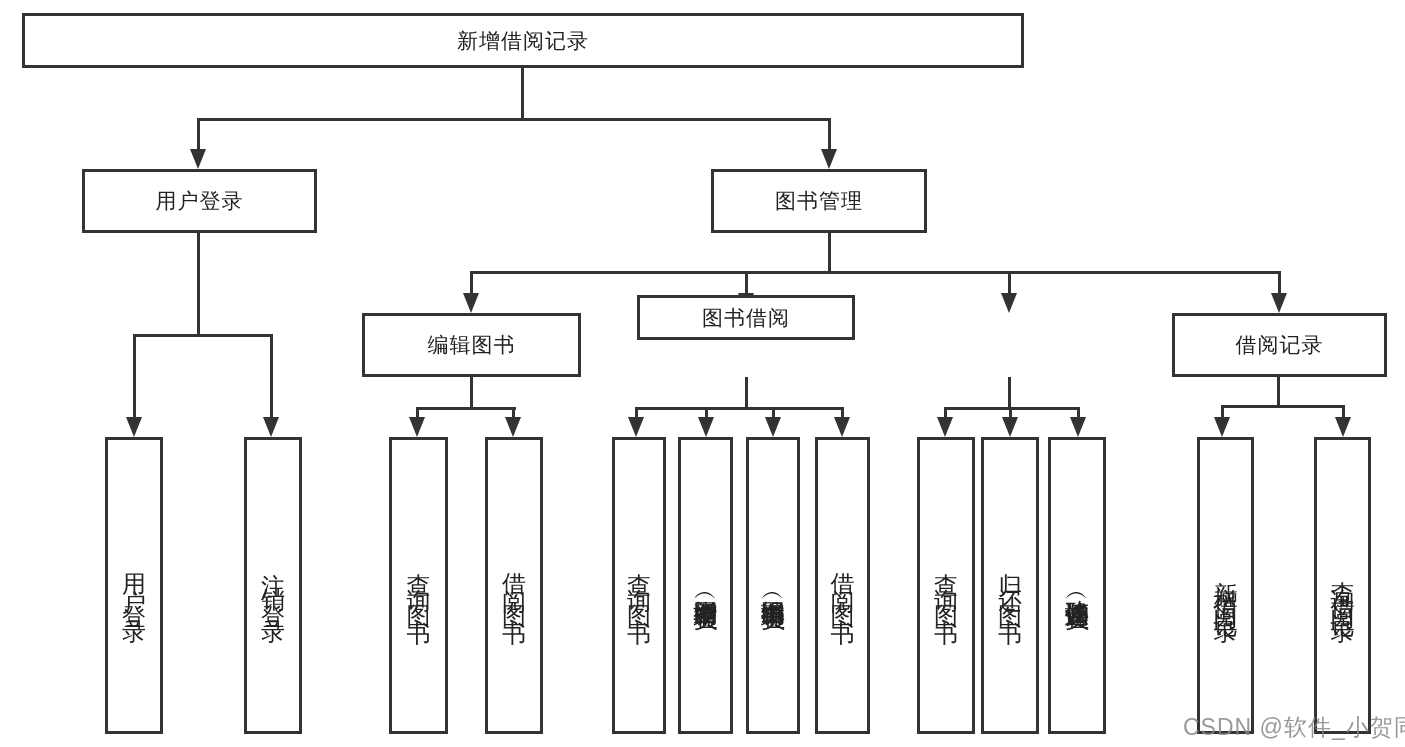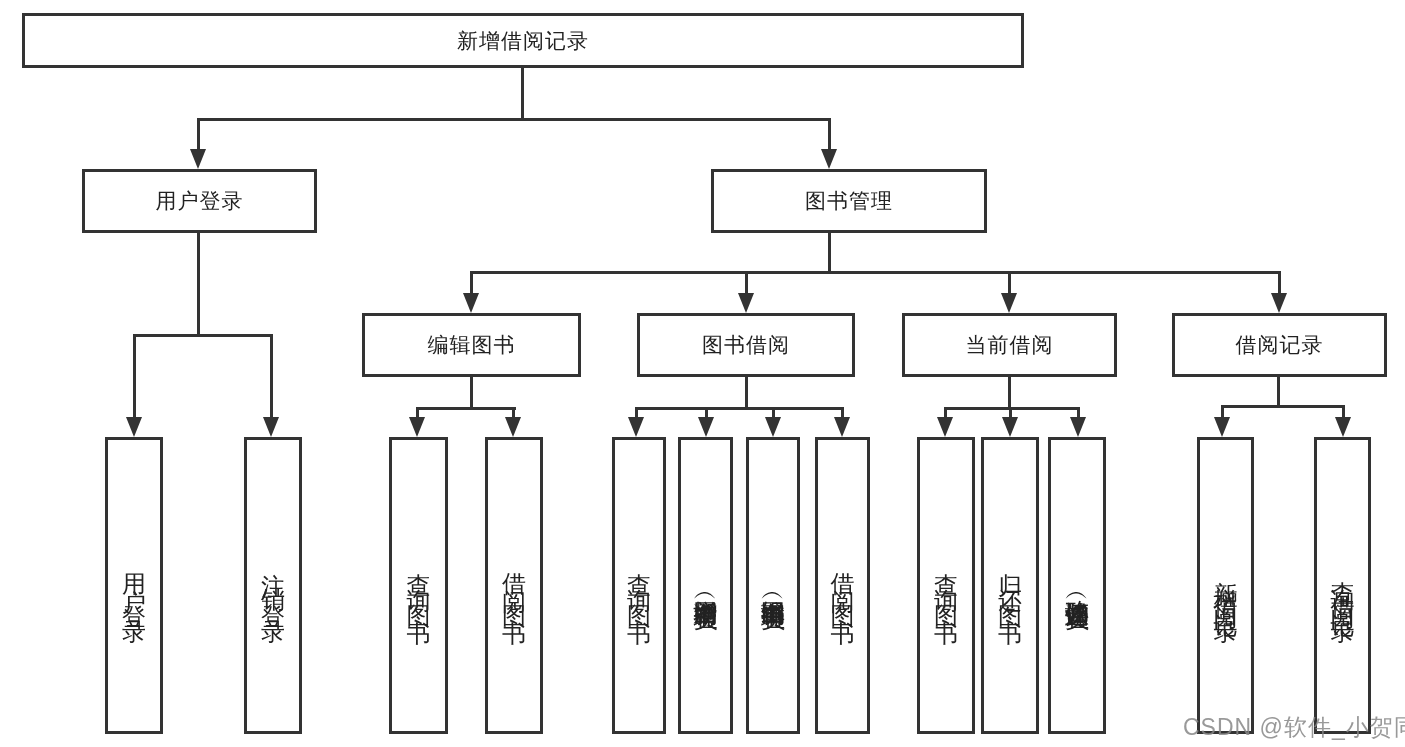--- a/index.html
+++ b/index.html
@@ -49,27 +49,26 @@
 </style>
 </head>
 <body>
 
 <div id="canvas">
 
   <div class="box hbox" style="left:22px;top:13px;width:1002px;height:55px;">新增借阅记录</div>
 
   <div class="box hbox" style="left:82px;top:169px;width:235px;height:64px;">用户登录</div>
 
-  <div class="box hbox" style="left:711px;top:169px;width:276px;height:64px;">图书管理</div>
+  <div class="box hbox" style="left:711px;top:169px;width:216px;height:64px;">图书管理</div>
 
   <div class="box hbox" style="left:362px;top:313px;width:219px;height:64px;">编辑图书</div>
 
-  <div class="box hbox" style="left:637px;top:313px;width:218px;height:64px;">图书借阅</div>
+  <div class="box hbox" style="left:637px;top:295px;width:218px;height:45px;">图书借阅</div>
 
-  <div class="box hbox" style="left:902px;top:313px;width:215px;height:64px;">当前借阅</div>
 
   <div class="box hbox" style="left:1172px;top:313px;width:215px;height:64px;">借阅记录</div>
 
   <div class="box vbox sp-wide" style="left:105px;top:437px;width:58px;height:297px;">用户登录</div>
 
   <div class="box vbox sp-wide" style="left:244px;top:437px;width:58px;height:297px;">注销登录</div>
 
   <div class="box vbox sp-wide" style="left:389px;top:437px;width:59px;height:297px;">查询图书</div>
 
   <div class="box vbox sp-wide" style="left:485px;top:437px;width:58px;height:297px;">借阅图书</div>

